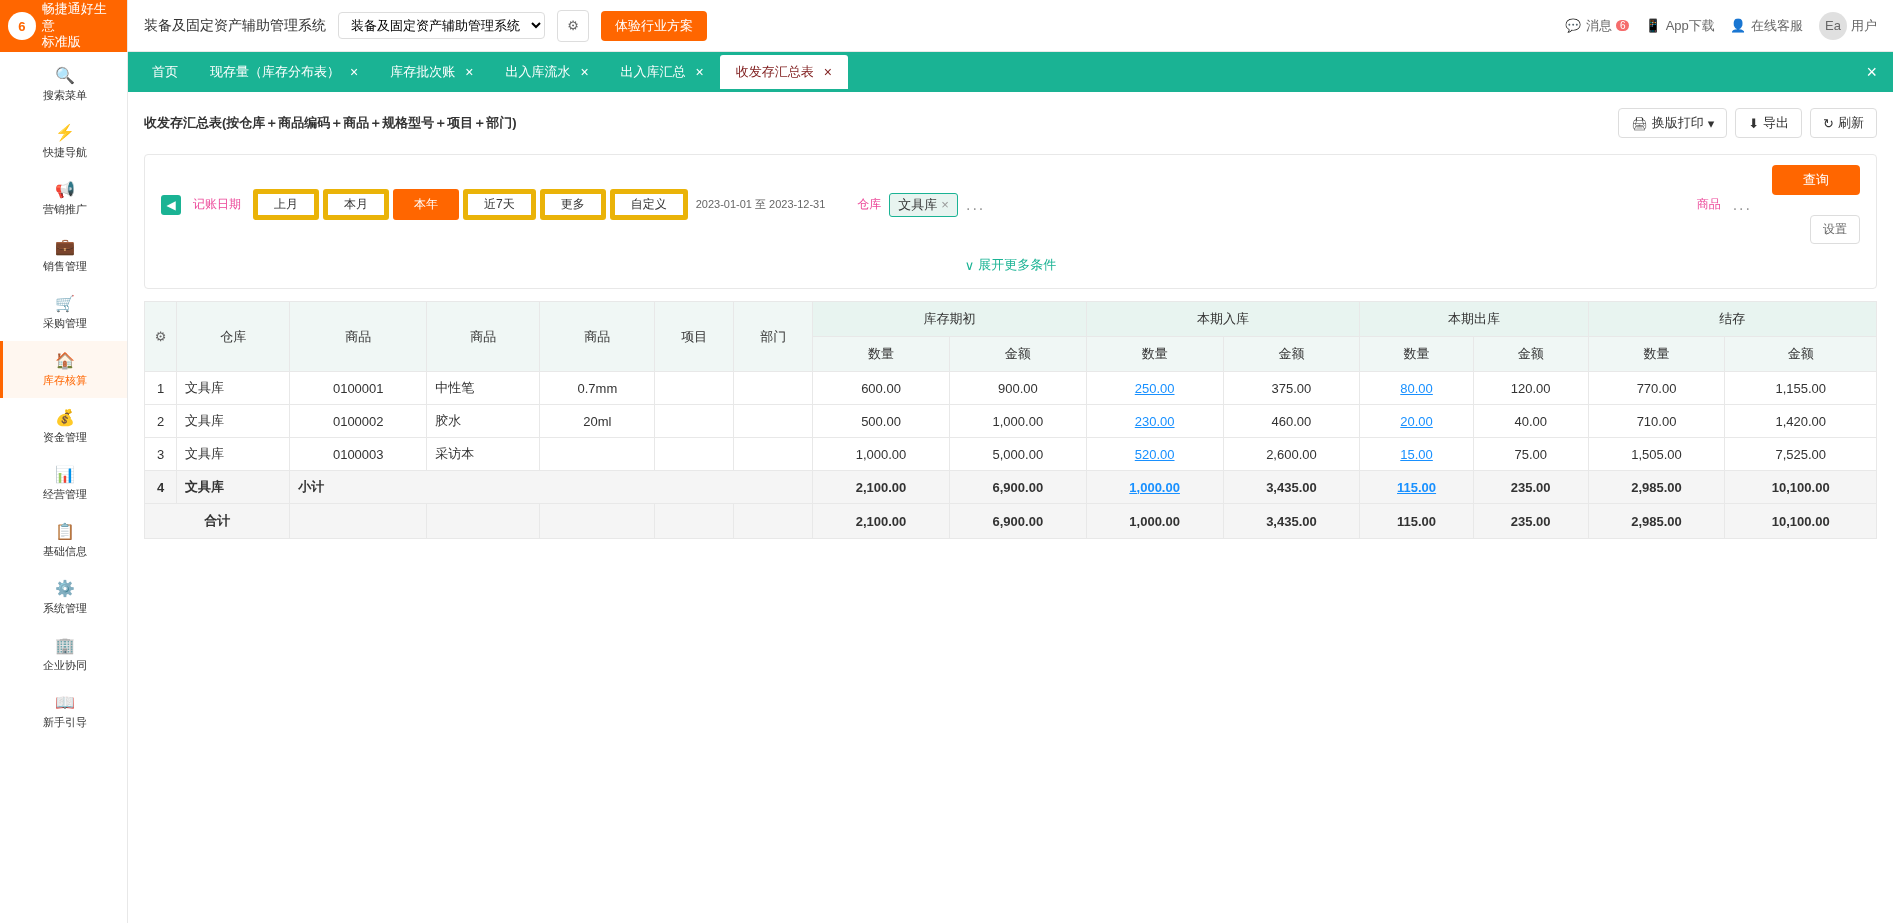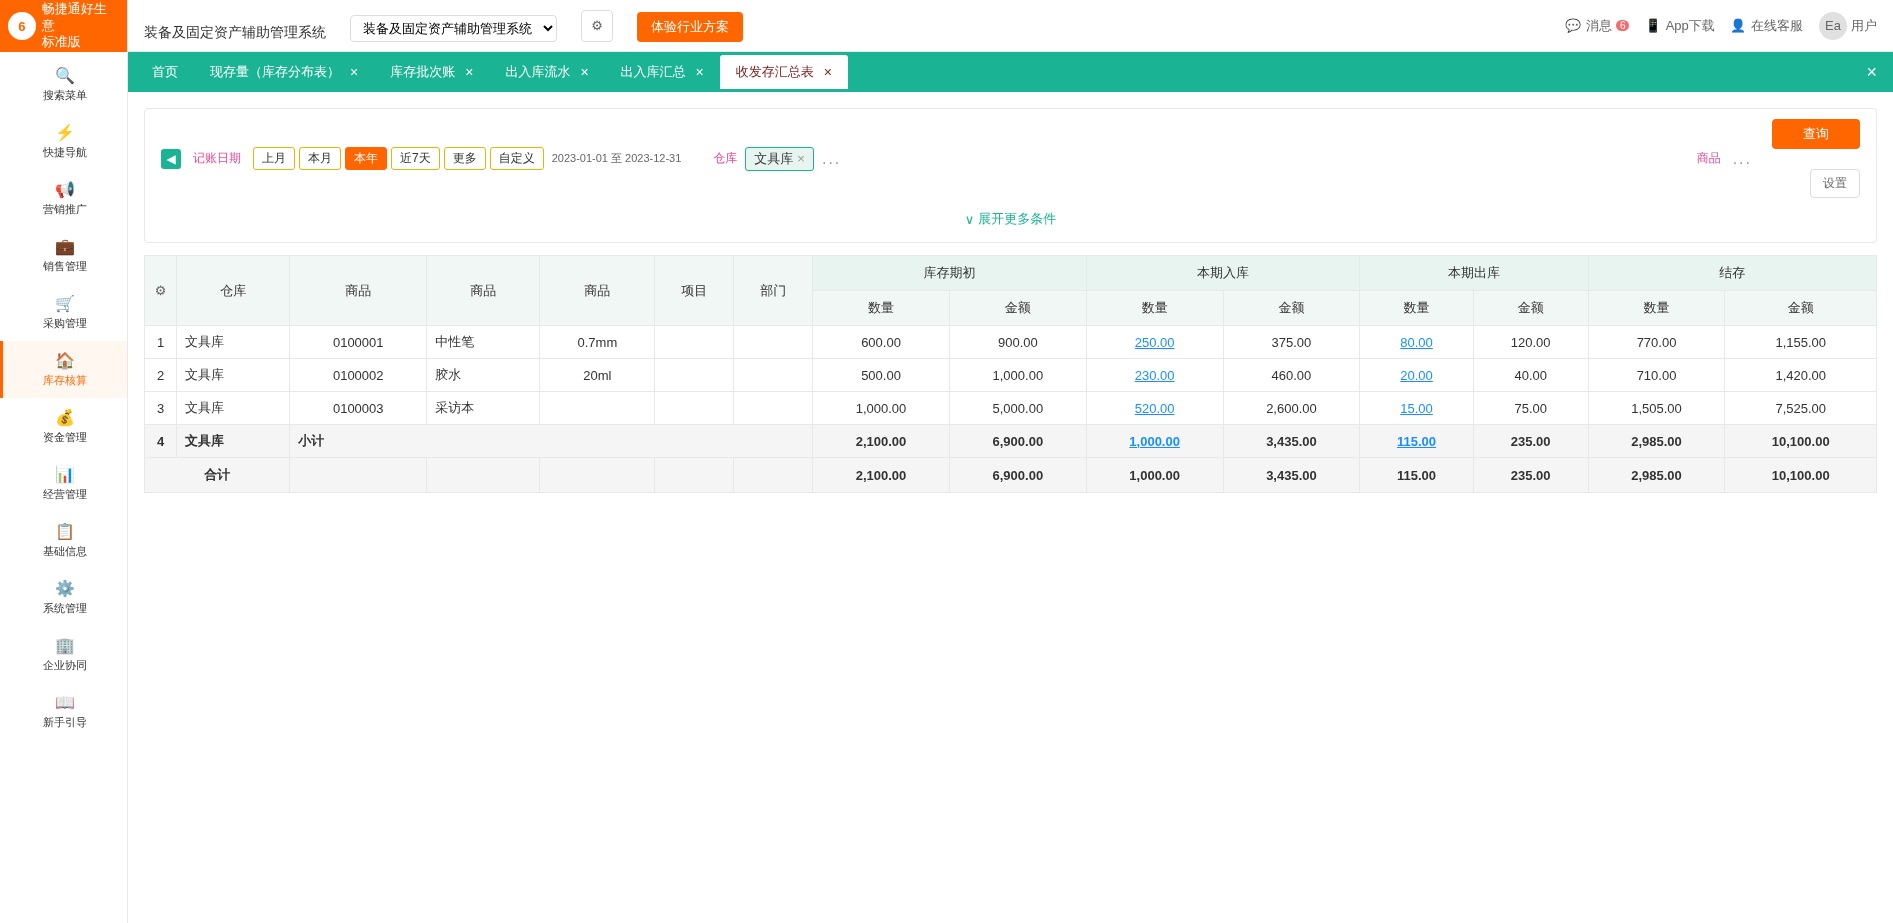--- a/index.html
+++ b/index.html
@@ -14,21 +14,21 @@
     .sidebar-item { display: flex; flex-direction: column; align-items: center; padding: 10px 4px; cursor: pointer; color: #333; gap: 3px; border-left: 3px solid transparent; }
     .sidebar-item.active { background: #fff7f0; color: #ff6600; border-left-color: #ff6600; }
     .sidebar-item-icon { font-size: 16px; }
     .sidebar-item-label { font-size: 11px; text-align: center; }
 
     
     .main { flex: 1; display: flex; flex-direction: column; overflow: hidden; }
 
     
     .topbar { height: 52px; background: #fff; display: flex; align-items: center; justify-content: space-between; padding: 0 16px; border-bottom: 1px solid #e8e8e8; }
-    .topbar-left { display: flex; align-items: flex-end; gap: 24px; }
+    .topbar-left { display: flex; align-items: center; gap: 12px; }
     .topbar-title { font-size: 14px; color: #333; }
     .topbar-select { border: 1px solid #ddd; border-radius: 4px; padding: 4px 8px; font-size: 13px; background: #fff; }
     .topbar-gear { width: 32px; height: 32px; border: 1px solid #ddd; border-radius: 4px; display: flex; align-items: center; justify-content: center; cursor: pointer; color: #666; }
     .topbar-trial { background: #ff6600; color: #fff; border: none; padding: 6px 14px; border-radius: 4px; cursor: pointer; font-size: 13px; }
     .topbar-right { display: flex; align-items: center; gap: 16px; color: #666; font-size: 13px; }
     .topbar-right-item { display: flex; align-items: center; gap: 4px; cursor: pointer; }
     .badge-red { background: #f56c6c; color: #fff; border-radius: 8px; font-size: 10px; padding: 0 4px; }
     .user-avatar { width: 28px; height: 28px; background: #e0e0e0; border-radius: 50%; display: flex; align-items: center; justify-content: center; font-size: 11px; color: #666; }
 
     
@@ -47,21 +47,21 @@
     .btn-outline { border: 1px solid #ddd; background: #fff; padding: 5px 12px; border-radius: 4px; cursor: pointer; color: #333; display: flex; align-items: center; gap: 4px; font-size: 12px; }
     .btn-refresh { border: 1px solid #ddd; background: #fff; padding: 5px 12px; border-radius: 4px; cursor: pointer; color: #333; font-size: 12px; display: flex; align-items: center; gap: 4px; }
 
     
     .filter-bar { border: 1px solid #e8e8e8; border-radius: 4px; padding: 10px 16px; margin-bottom: 12px; background: #fff; }
     .filter-row { display: flex; align-items: center; gap: 12px; margin-bottom: 8px; }
     .filter-row:last-child { margin-bottom: 0; }
     .filter-arrow { width: 20px; height: 20px; background: #1ab394; color: #fff; display: flex; align-items: center; justify-content: center; border-radius: 3px; cursor: pointer; font-size: 12px; flex-shrink: 0; }
     .filter-label { color: #ec4899; white-space: nowrap; font-size: 12px; }
     .filter-date-btns { display: flex; gap: 4px; align-items: center; }
-    .filter-date-btn { padding: 2px 8px; border-radius: 3px; border: 1px solid #eab308; background: #fff; cursor: pointer; font-size: 12px; color: #333; }
+    .filter-date-btn { padding: 2px 16px; border-radius: 3px; border: 5px solid #eab308; background: #fff; cursor: pointer; font-size: 12px; color: #333; }
     .filter-date-btn.active { background: #ff6600; color: #fff; border-color: #ff6600; }
     .filter-date-range { color: #666; font-size: 11px; margin-left: 4px; }
     .filter-warehouse { display: flex; align-items: center; gap: 8px; margin-left: 20px; }
     .filter-tag { background: #e8f4f0; border: 1px solid #1ab394; border-radius: 3px; padding: 2px 8px; color: #333; font-size: 12px; display: flex; align-items: center; gap: 4px; }
     .filter-tag-x { cursor: pointer; color: #999; }
     .filter-dots { color: #999; cursor: pointer; font-size: 16px; letter-spacing: 2px; }
     .expand-more { display: flex; justify-content: center; padding: 4px; }
     .expand-more-btn { border: none; background: none; color: #1ab394; cursor: pointer; font-size: 12px; display: flex; align-items: center; gap: 4px; }
 
     
@@ -207,20 +207,38 @@
       <span>收发存汇总表</span>
       <span class="tab-x-btn">×</span>
     </div>
     <div style="flex:1"></div>
     <div style="color:#fff; cursor:pointer; font-size:18px; padding: 0 8px;">×</div>
   </div>
 
   <div class="page-content">
     <div class="content-area">
 
+      <div class="page-title">
+        <span>收发存汇总表(按仓库＋商品编码＋商品＋规格型号＋项目＋部门)</span>
+        <div class="page-title-actions">
+          <button class="btn-outline">
+            <span>🖨</span>
+            <span>换版打印</span>
+            <span>▾</span>
+          </button>
+          <button class="btn-outline">
+            <span>⬇</span>
+            <span>导出</span>
+          </button>
+          <button class="btn-refresh">
+            <span>↻</span>
+            <span>刷新</span>
+          </button>
+        </div>
+      </div>
 
       <div class="filter-bar">
         <div class="filter-row">
           <div class="filter-arrow">◀</div>
           <span class="filter-label">记账日期</span>
           <div class="filter-date-btns">
             <button class="filter-date-btn">上月</button>
             <button class="filter-date-btn">本月</button>
             <button class="filter-date-btn active">本年</button>
             <button class="filter-date-btn">近7天</button>

